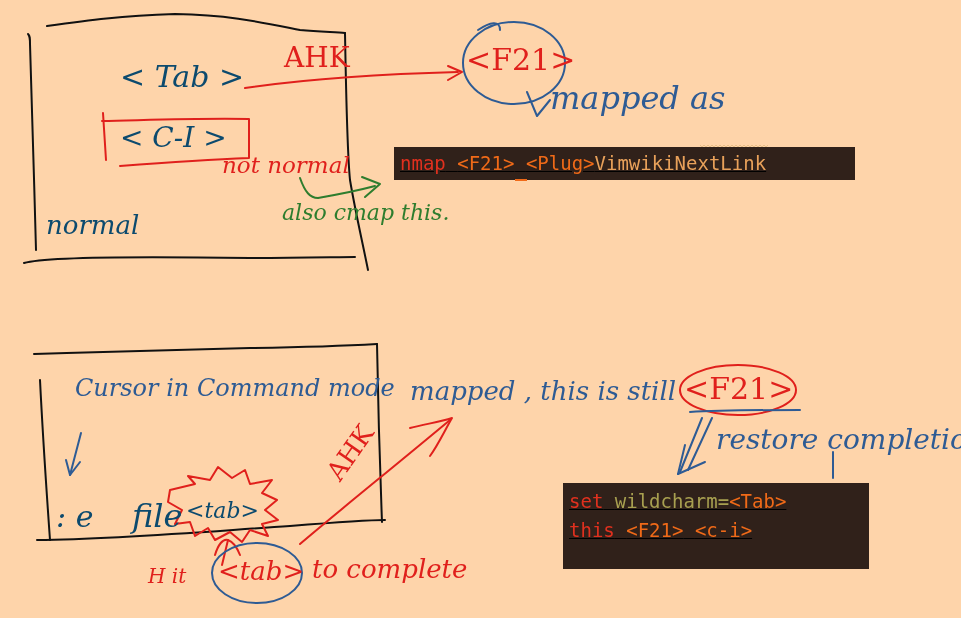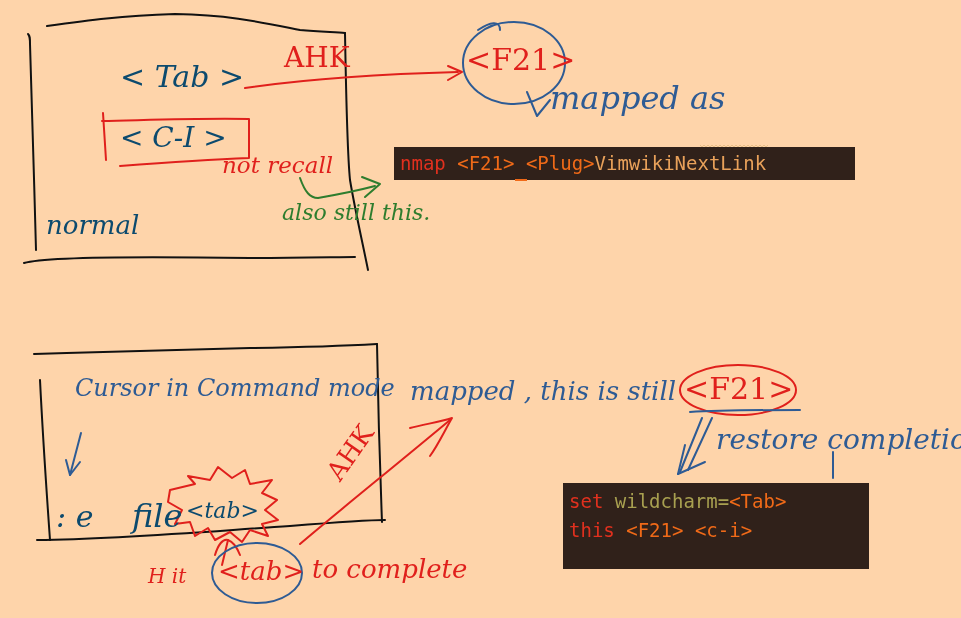--- a/index.html
+++ b/index.html
@@ -34,20 +34,21 @@
     .ink-green { color: #2e7d2e; }
 
     .code-block {
       position: absolute;
       background: #30211a;
       font-family: "DejaVu Sans Mono", monospace;
       font-size: 19px;
       line-height: 29px;
       padding: 2px 6px;
       box-sizing: border-box;
+      text-decoration: underline;
     }
     .code-line { white-space: pre; }
     .kw { color: #e0301e; }
     .key { color: #f06a18; }
     .ident { color: #e8a15a; }
     .opt { color: #a8a050; }
     .squiggle {
       position: absolute;
       height: 3px;
       background-image: radial-gradient(circle at 2px 0px, transparent 1.2px, #d8b070 1.3px, transparent 2px);
@@ -132,22 +133,22 @@
 
   <path d="M833 452 L 833 478" stroke="#2e5b94" stroke-width="2"></path>
 </svg>
 
 <div class="hand ink-black" style="left:120px; top:62px; font-size:30px;">&lt; Tab &gt;</div>
 <div class="hand ink-black" style="left:120px; top:124px; font-size:28px;">&lt; C-I &gt;</div>
 <div class="hand ink-black" style="left:46px; top:212px; font-size:26px;">normal</div>
 <div class="hand ink-red" style="left:284px; top:44px; font-size:28px; font-style:normal;">AHK</div>
 <div class="hand ink-red" style="left:466px; top:45px; font-size:30px; font-style:normal;">&lt;F21&gt;</div>
 <div class="hand ink-blue" style="left:550px; top:82px; font-size:32px;">mapped as</div>
-<div class="hand ink-red" style="left:222px; top:154px; font-size:23px;">not recall</div>
-<div class="hand ink-green" style="left:282px; top:202px; font-size:22px;">also still this.</div>
+<div class="hand ink-red" style="left:222px; top:154px; font-size:23px;">not normal</div>
+<div class="hand ink-green" style="left:282px; top:202px; font-size:22px;">also cmap this.</div>
 
 <div class="code-block" style="left:394px; top:147px; width:461px; height:33px;">
   <div class="code-line"><span class="kw">nmap</span><span> </span><span class="key">&lt;F21&gt;</span><span> </span><span class="key">&lt;Plug&gt;</span><span class="ident">VimwikiNextLink</span></div>
 </div>
 <div class="squiggle" style="left:700px; top:145px; width:68px;"></div>
 <div class="cursor-mark" style="left:515px; top:179px; width:12px;"></div>
 
 <div class="hand ink-blue" style="left:75px; top:376px; font-size:24px;">Cursor in Command mode</div>
 <div class="hand ink-black" style="left:56px; top:502px; font-size:30px;">: e</div>
 <div class="hand ink-black" style="left:132px; top:500px; font-size:32px;">file</div>

